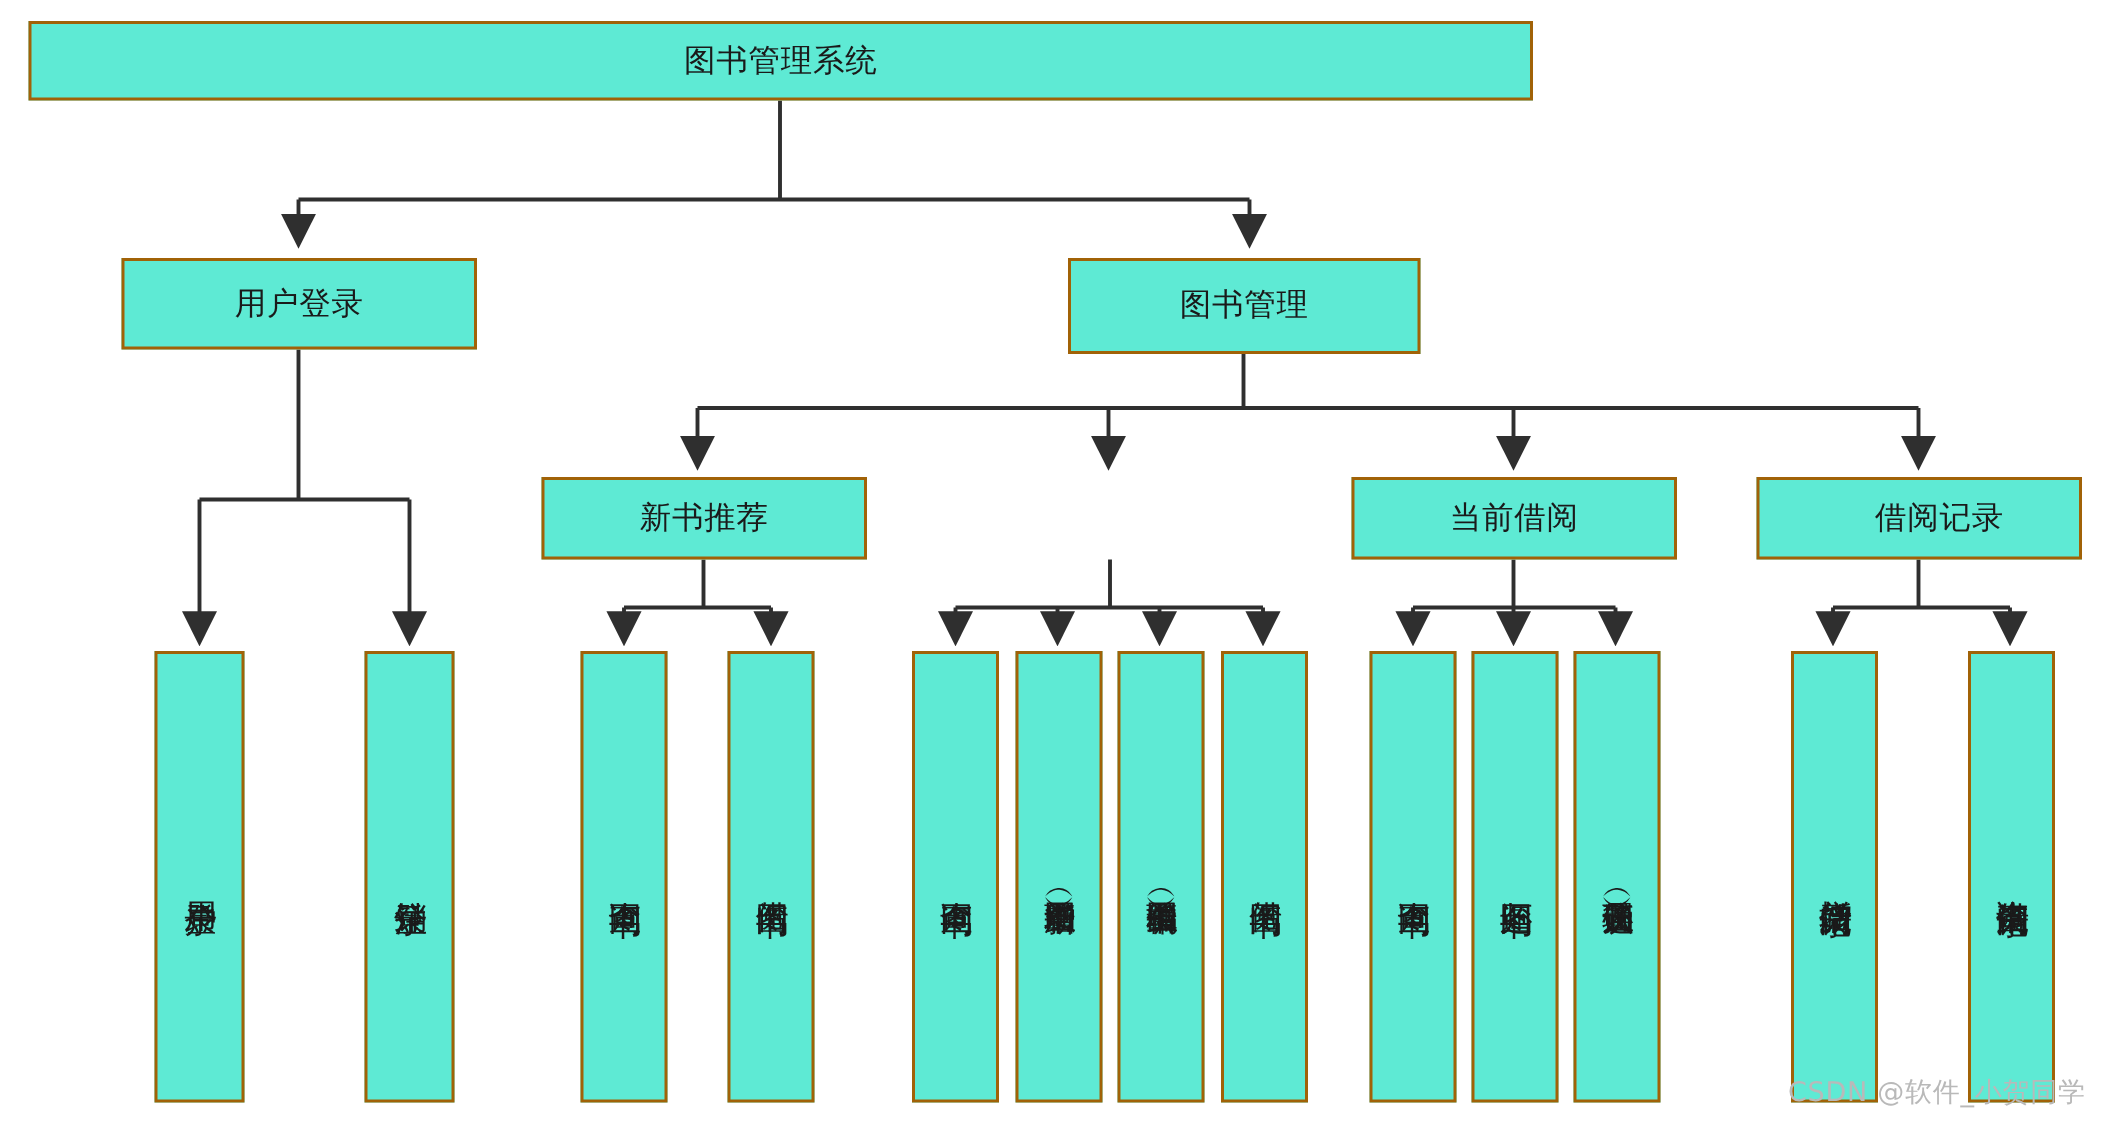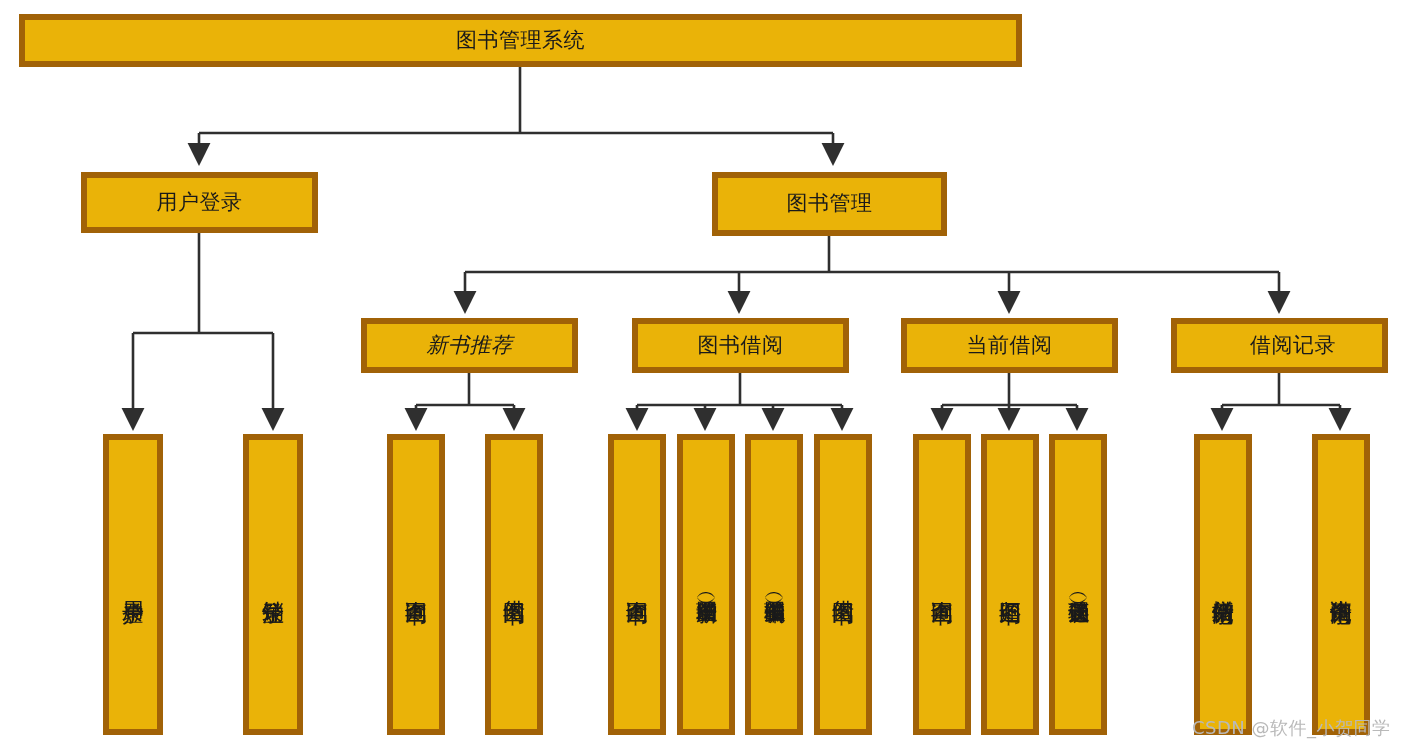--- a/index.html
+++ b/index.html
@@ -21,22 +21,22 @@
     position: absolute;
     left: 0;
     top: 0;
     width: 1405px;
     height: 747px;
     pointer-events: none;
   }
   .node {
     position: absolute;
     box-sizing: border-box;
-    background: #eab308;
-    border: 6px solid #a16207;
+    background: #5eead4;
+    border: 2px solid #a16207;
     display: flex;
     align-items: center;
     justify-content: center;
     color: #1a1a1a;
     z-index: 2;
   }
   .node .lbl {
     display: block;
     text-align: center;
     line-height: 1.22;
@@ -134,25 +134,22 @@
     <span class="lbl">图书管理系统</span>
   </div>
 
   <div class="node h" style="left:81px; top:172px; width:237px; height:61px;">
     <span class="lbl">用户登录</span>
   </div>
   <div class="node h" style="left:712px; top:172px; width:235px; height:64px;">
     <span class="lbl">图书管理</span>
   </div>
 
-  <div class="node h" style="left:361px; top:318px; width:217px; height:55px;font-style:italic;">
+  <div class="node h" style="left:361px; top:318px; width:217px; height:55px;">
     <span class="lbl">新书推荐</span>
-  </div>
-  <div class="node h" style="left:632px; top:318px; width:217px; height:55px;">
-    <span class="lbl">图书借阅</span>
   </div>
   <div class="node h" style="left:901px; top:318px; width:217px; height:55px;justify-content:center;">
     <span class="lbl">当前借阅</span>
   </div>
   <div class="node h" style="left:1171px; top:318px; width:217px; height:55px;padding-left:27px;">
     <span class="lbl">借阅记录</span>
   </div>
 
   <div class="node v" style="left:103px; top:434px; width:60px; height:301px;">
     <span class="lbl">用户登录</span>

